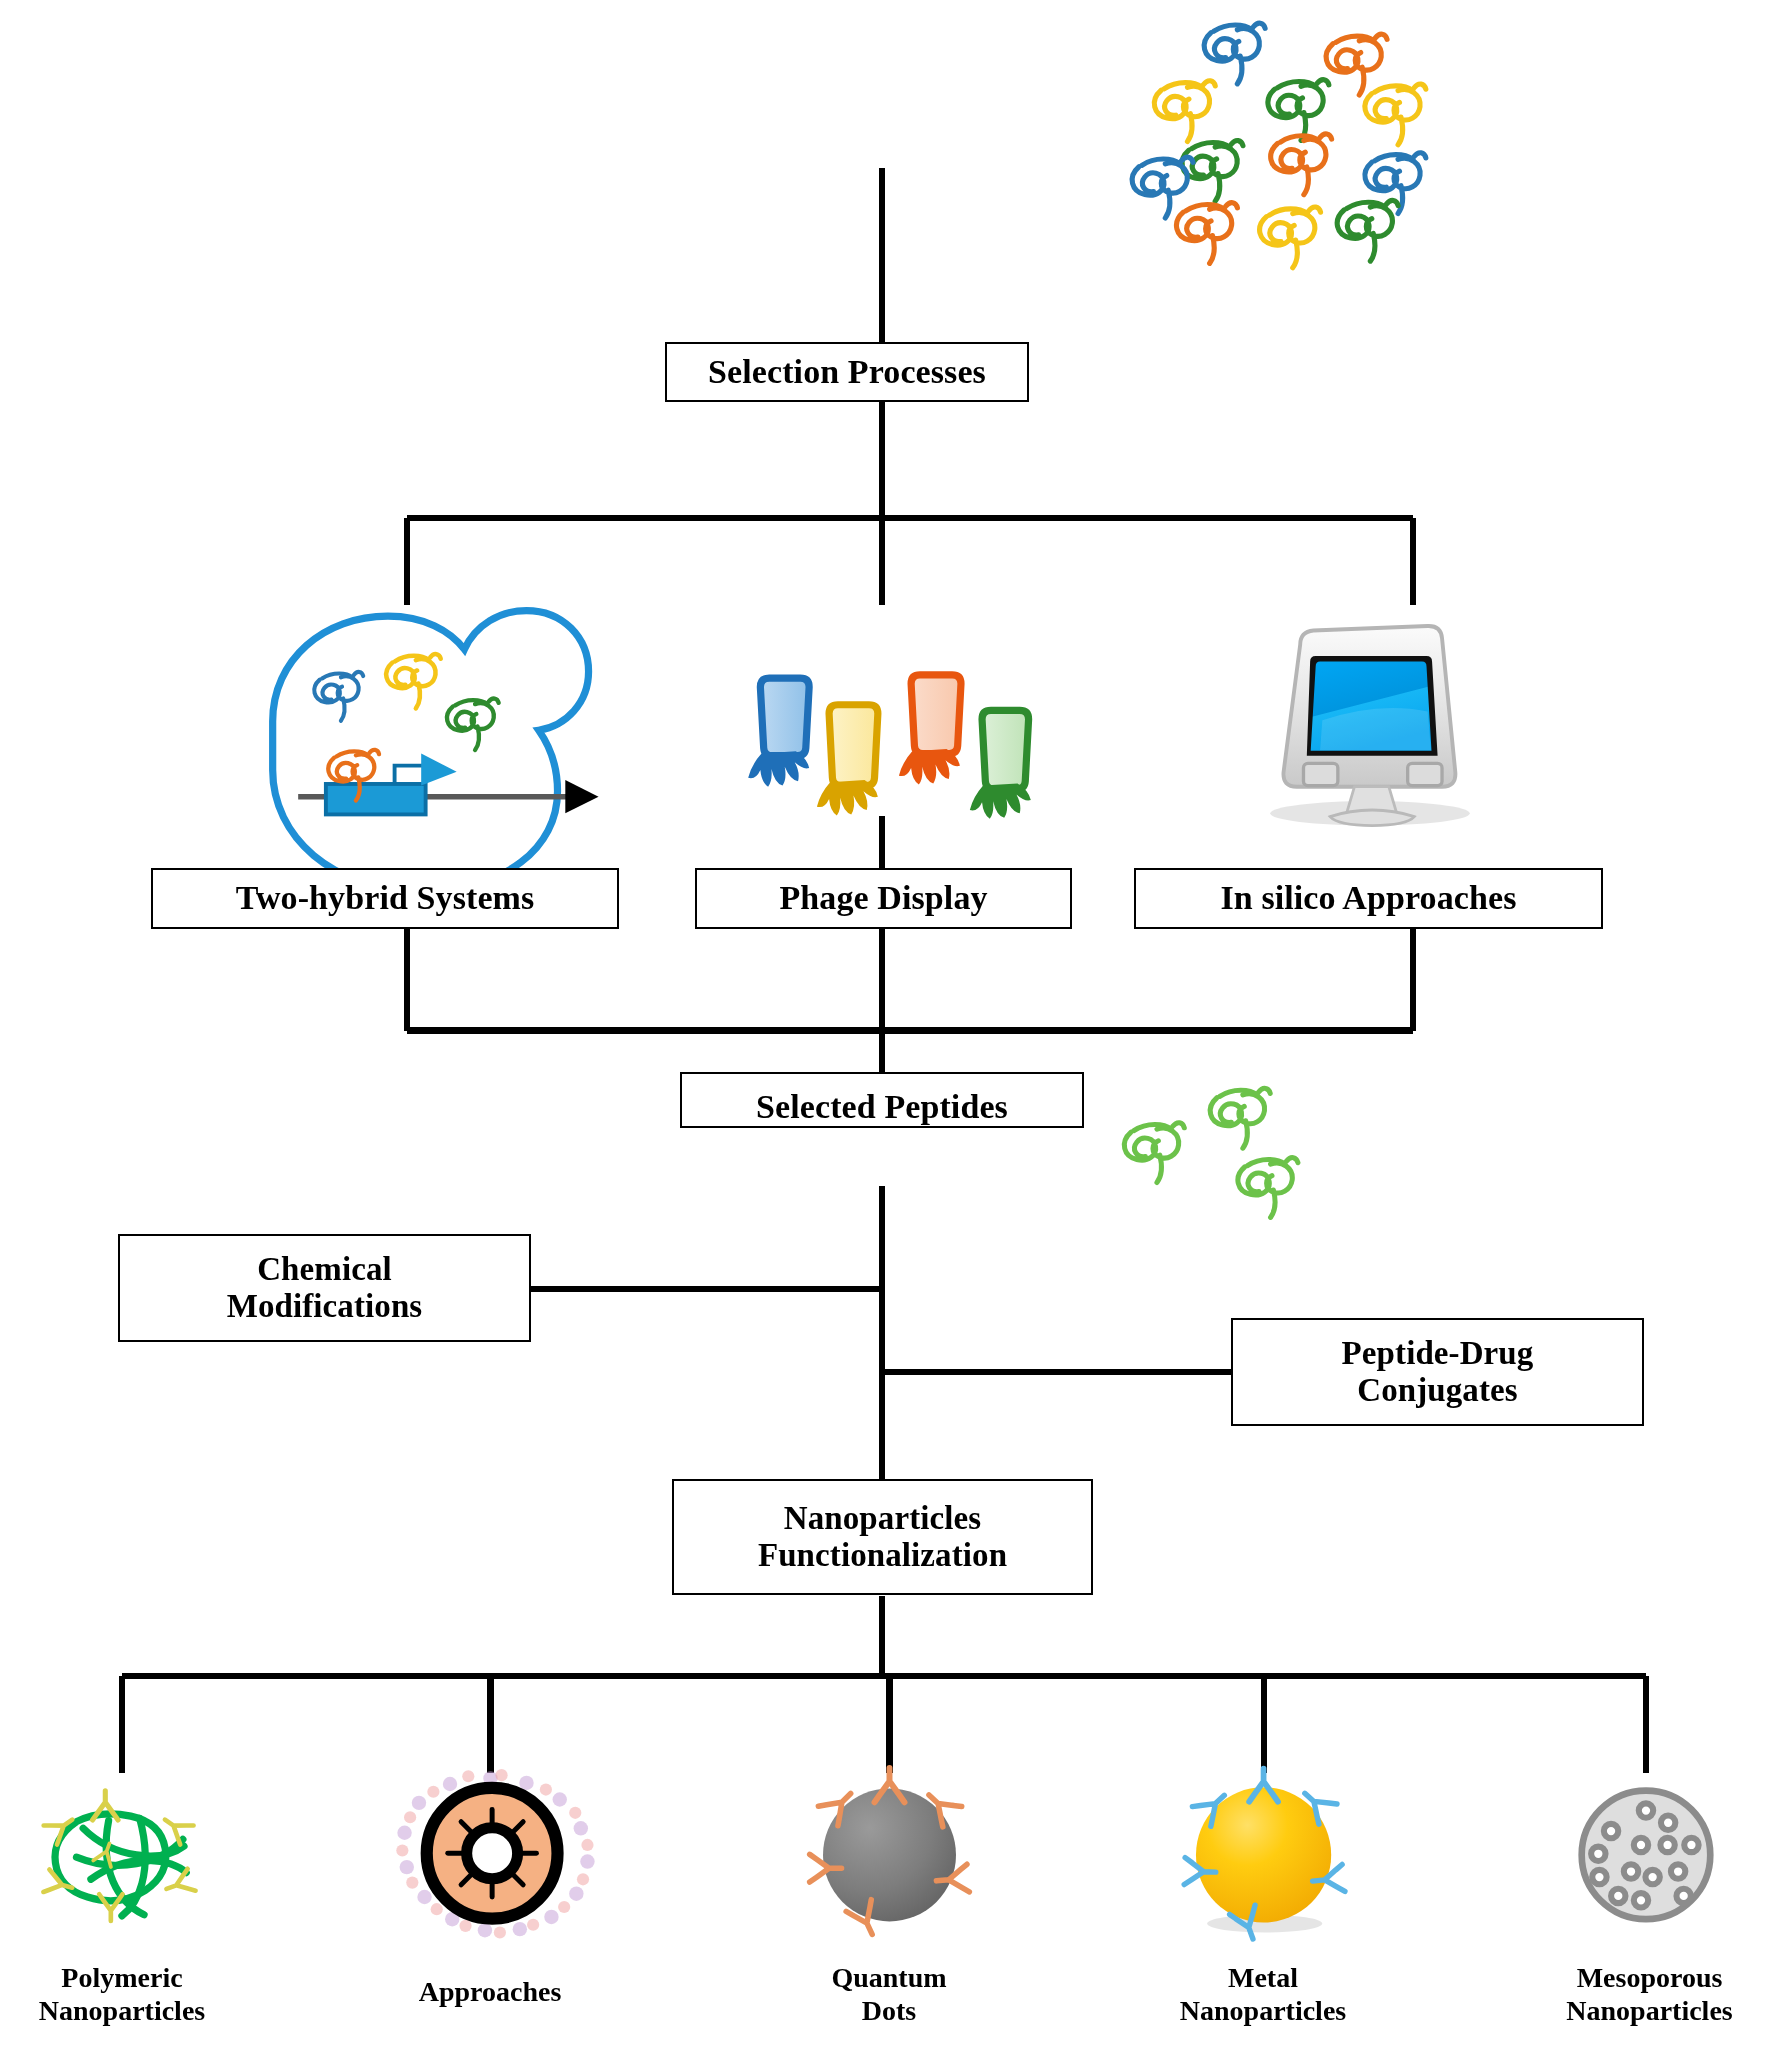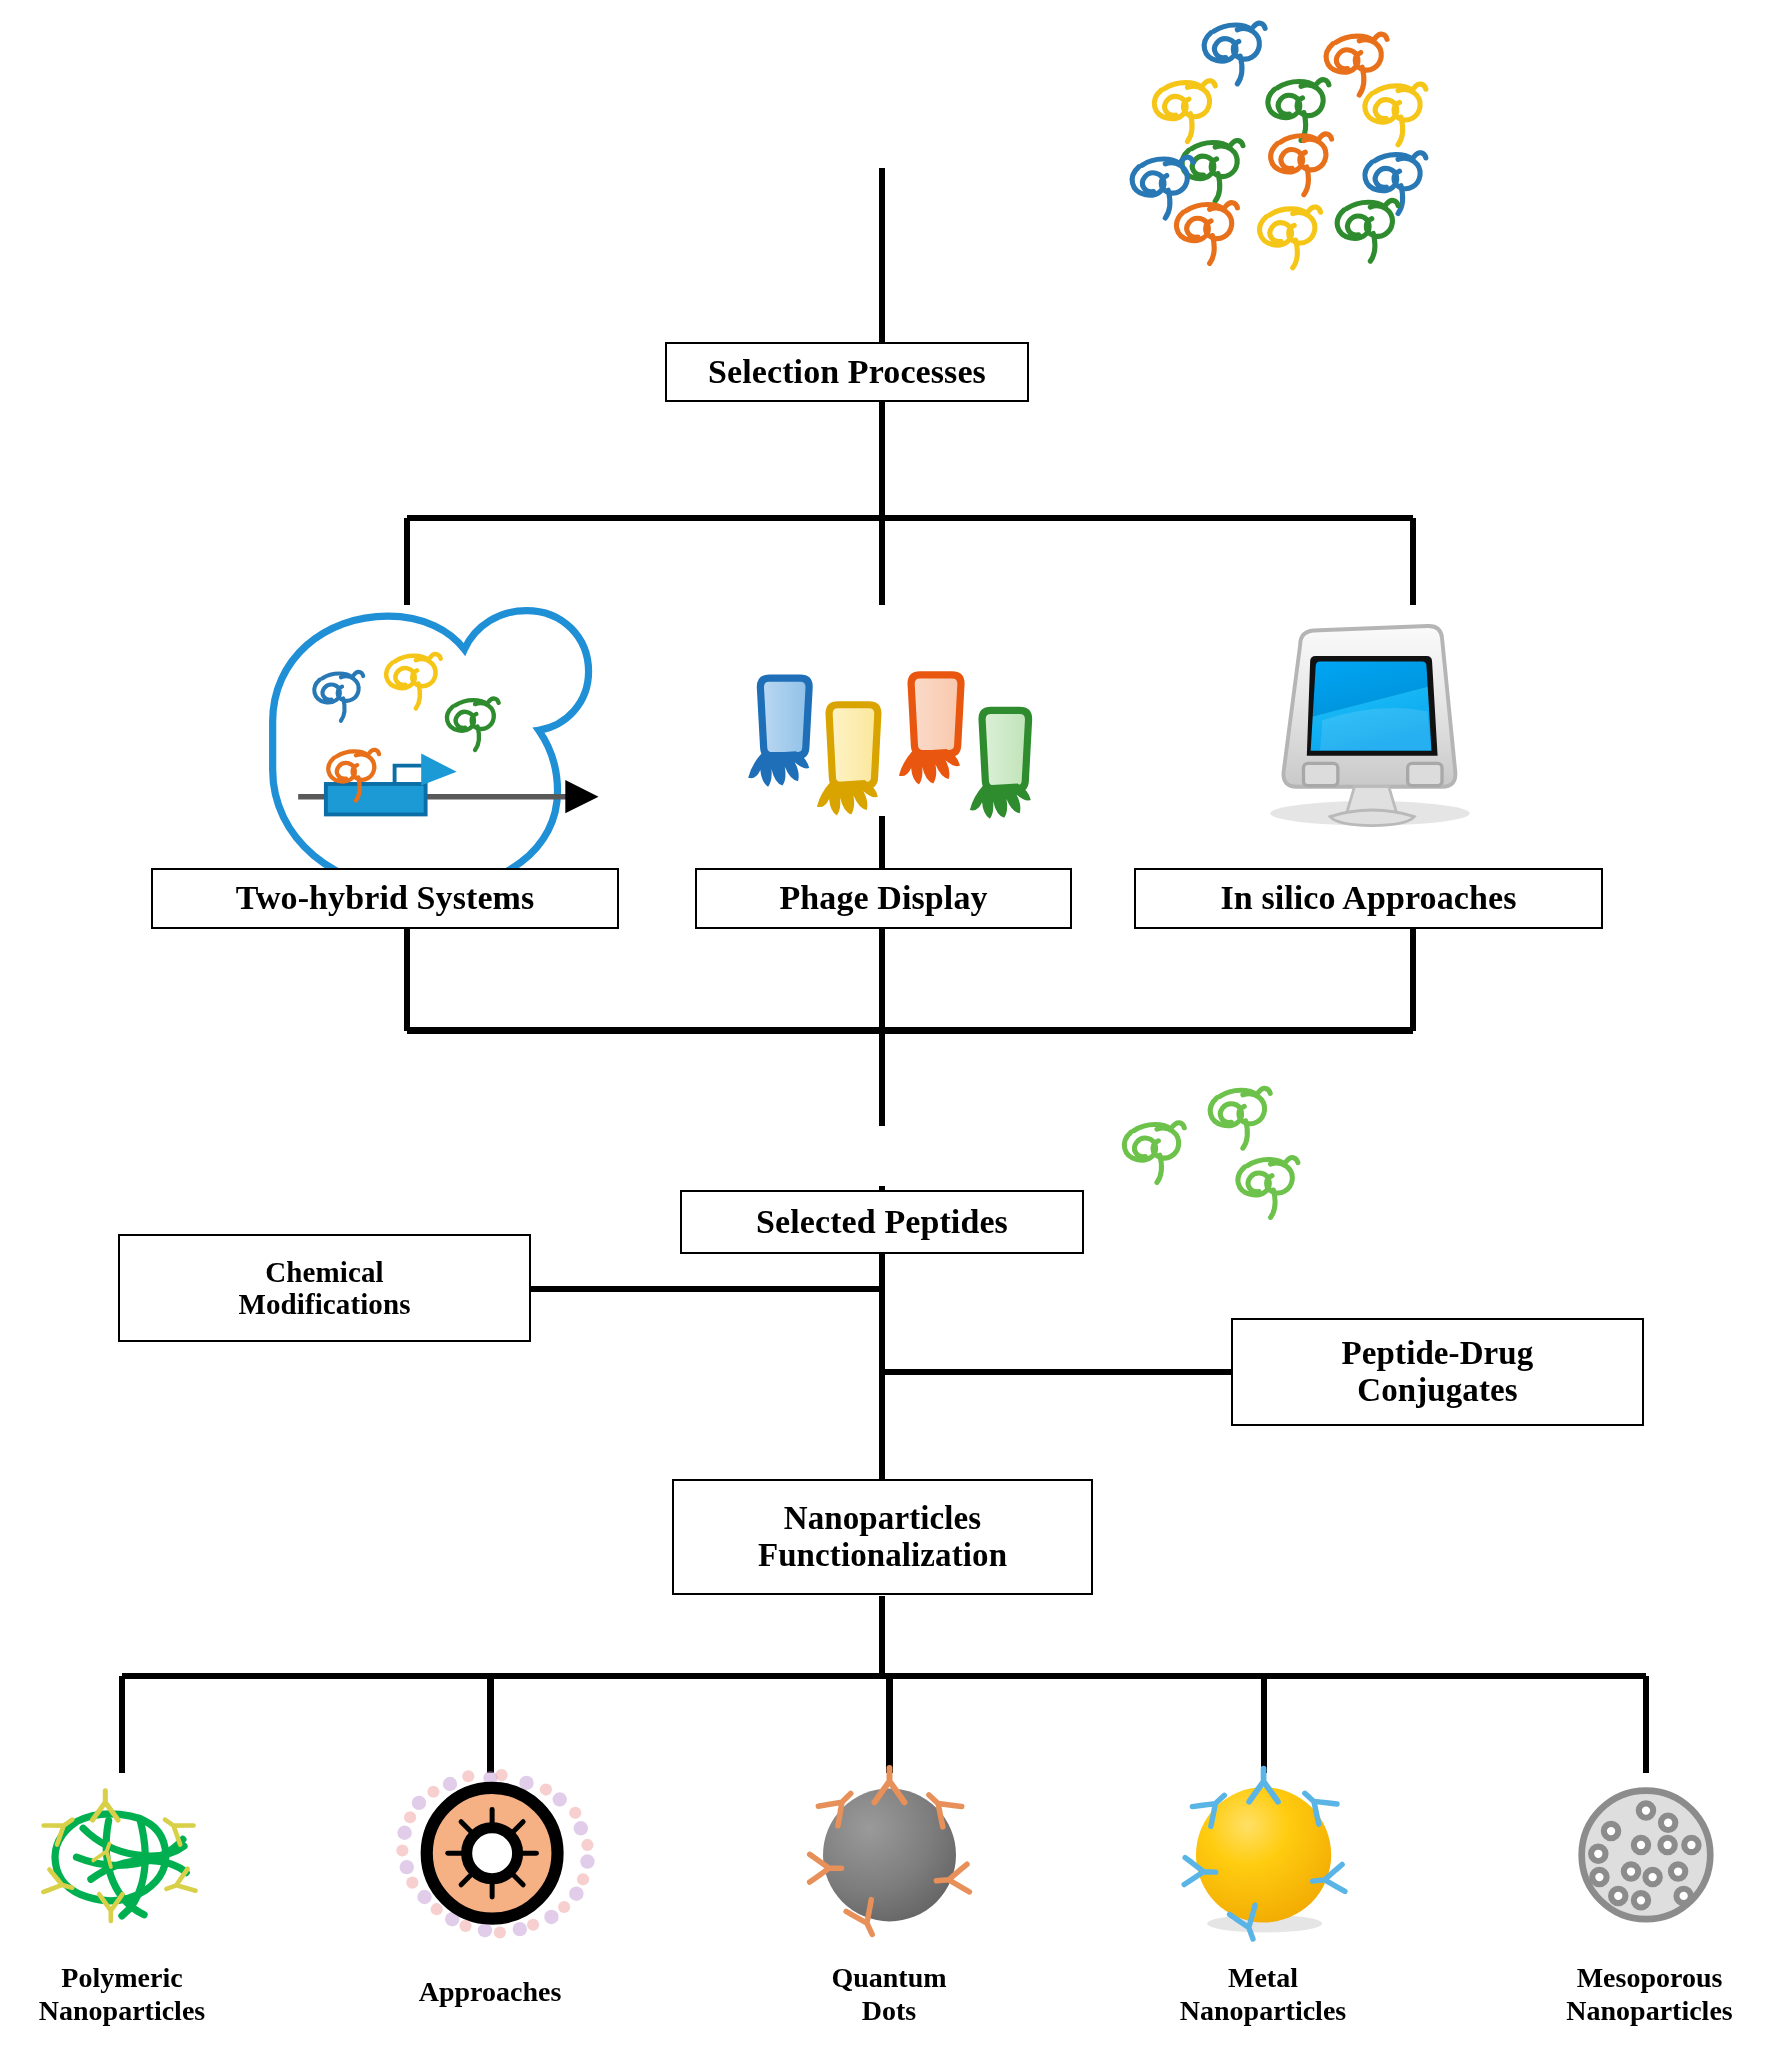--- a/index.html
+++ b/index.html
@@ -355,26 +355,26 @@
   </div>
 
   <div class="box" style="left:695px;top:868px;width:377px;height:61px;">
     <span class="lbl" style="font-size:34px;">Phage Display</span>
   </div>
 
   <div class="box" style="left:1134px;top:868px;width:469px;height:61px;">
     <span class="lbl" style="font-size:34px;">In silico Approaches</span>
   </div>
 
-  <div class="box" style="left:680px;top:1190px;width:404px;height:64px;">
+  <div class="box" style="left:680px;top:1072px;width:404px;height:56px;align-items:flex-end;">
     <span class="lbl" style="font-size:34px;">Selected Peptides</span>
   </div>
 
   <div class="box" style="left:118px;top:1234px;width:413px;height:108px;">
-    <span class="lbl" style="font-size:29px;">Chemical
+    <span class="lbl" style="font-size:33px;">Chemical
 Modifications</span>
   </div>
 
   <div class="box" style="left:1231px;top:1318px;width:413px;height:108px;">
     <span class="lbl" style="font-size:33px;">Peptide-Drug
 Conjugates</span>
   </div>
 
   <div class="box" style="left:672px;top:1479px;width:421px;height:116px;">
     <span class="lbl" style="font-size:33px;">Nanoparticles

